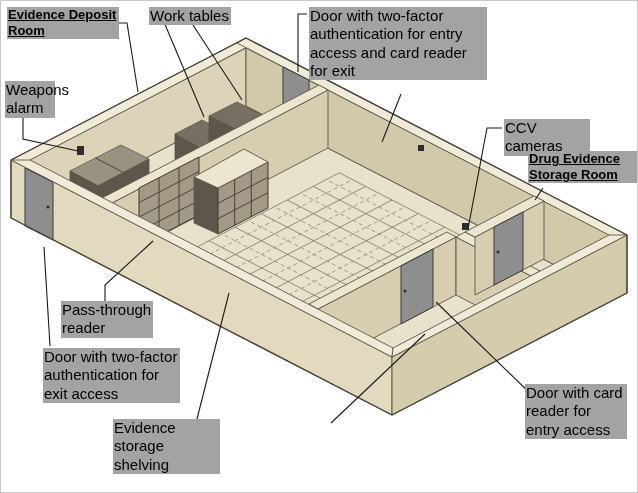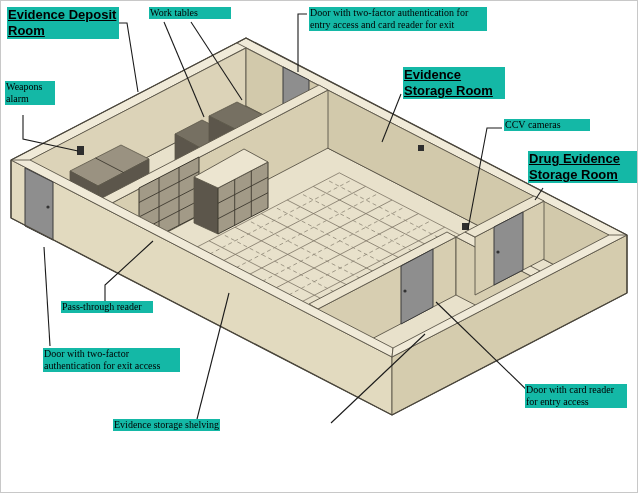--- a/index.html
+++ b/index.html
@@ -24,23 +24,23 @@
   .fside{fill:var(--furniture-side);stroke:var(--edge);stroke-width:.8;}
   .ctop{fill:var(--cabinet-top);stroke:var(--edge);stroke-width:.8;}
   .lface{fill:var(--locker-face);stroke:var(--locker-line);stroke-width:1;}
   .lline{stroke:var(--locker-line);stroke-width:.9;fill:none;}
   .gridline{stroke:var(--grid-line);stroke-width:.8;fill:none;}
   .griddash{stroke:var(--grid-dash);stroke-width:.8;stroke-dasharray:4 3;fill:none;}
   .silh{fill:none;stroke:#4a463c;stroke-width:1.4;stroke-linejoin:round;}
   .leader{fill:none;stroke:var(--leader);stroke-width:1.1;}
   .dev{fill:#2e2e2e;}
   
-  .lbl{position:absolute;color:var(--text,#000);background:#14b8a6;line-height:1.22;padding:0 1px;}
+  .lbl{position:absolute;color:var(--text,#000);background:#a3a3a3;line-height:1.22;padding:0 1px;}
   .room{font-size:13px;font-weight:bold;text-decoration:underline;}
-  .note{font-size:10px;font-family:Liberation Serif, serif;}
+  .note{font-size:15px;}
 </style>
 </head>
 <body>
 
 <div class="stage">
 
   <svg width="638" height="493" viewBox="0 0 638 493">
 
     <polygon class="floor" points="245,105 608,292 392,405 29,217"></polygon>
 
@@ -189,21 +189,20 @@
       <polyline class="leader" points="534,397 435,301"></polyline>
     </g>
   </svg>
 
   <div class="lbl room" style="left:6px;top:6px;width:110px">Evidence Deposit Room</div>
 
   <div class="lbl note" style="left:148px;top:6px;width:80px">Work tables</div>
 
   <div class="lbl note" style="left:308px;top:6px;width:176px">Door with two-factor authentication for entry access and card reader for exit</div>
 
-  <div class="lbl room" style="left:402px;top:66px;width:100px">Evidence Storage Room</div>
 
   <div class="lbl note" style="left:503px;top:118px;width:84px">CCV cameras</div>
 
   <div class="lbl room" style="left:527px;top:150px;width:108px">Drug Evidence Storage Room</div>
 
   <div class="lbl note" style="left:4px;top:80px;width:48px">Weapons alarm</div>
 
   <div class="lbl note" style="left:60px;top:300px;width:90px">Pass-through reader</div>
 
   <div class="lbl note" style="left:42px;top:347px;width:135px">Door with two-factor authentication for exit access</div>

